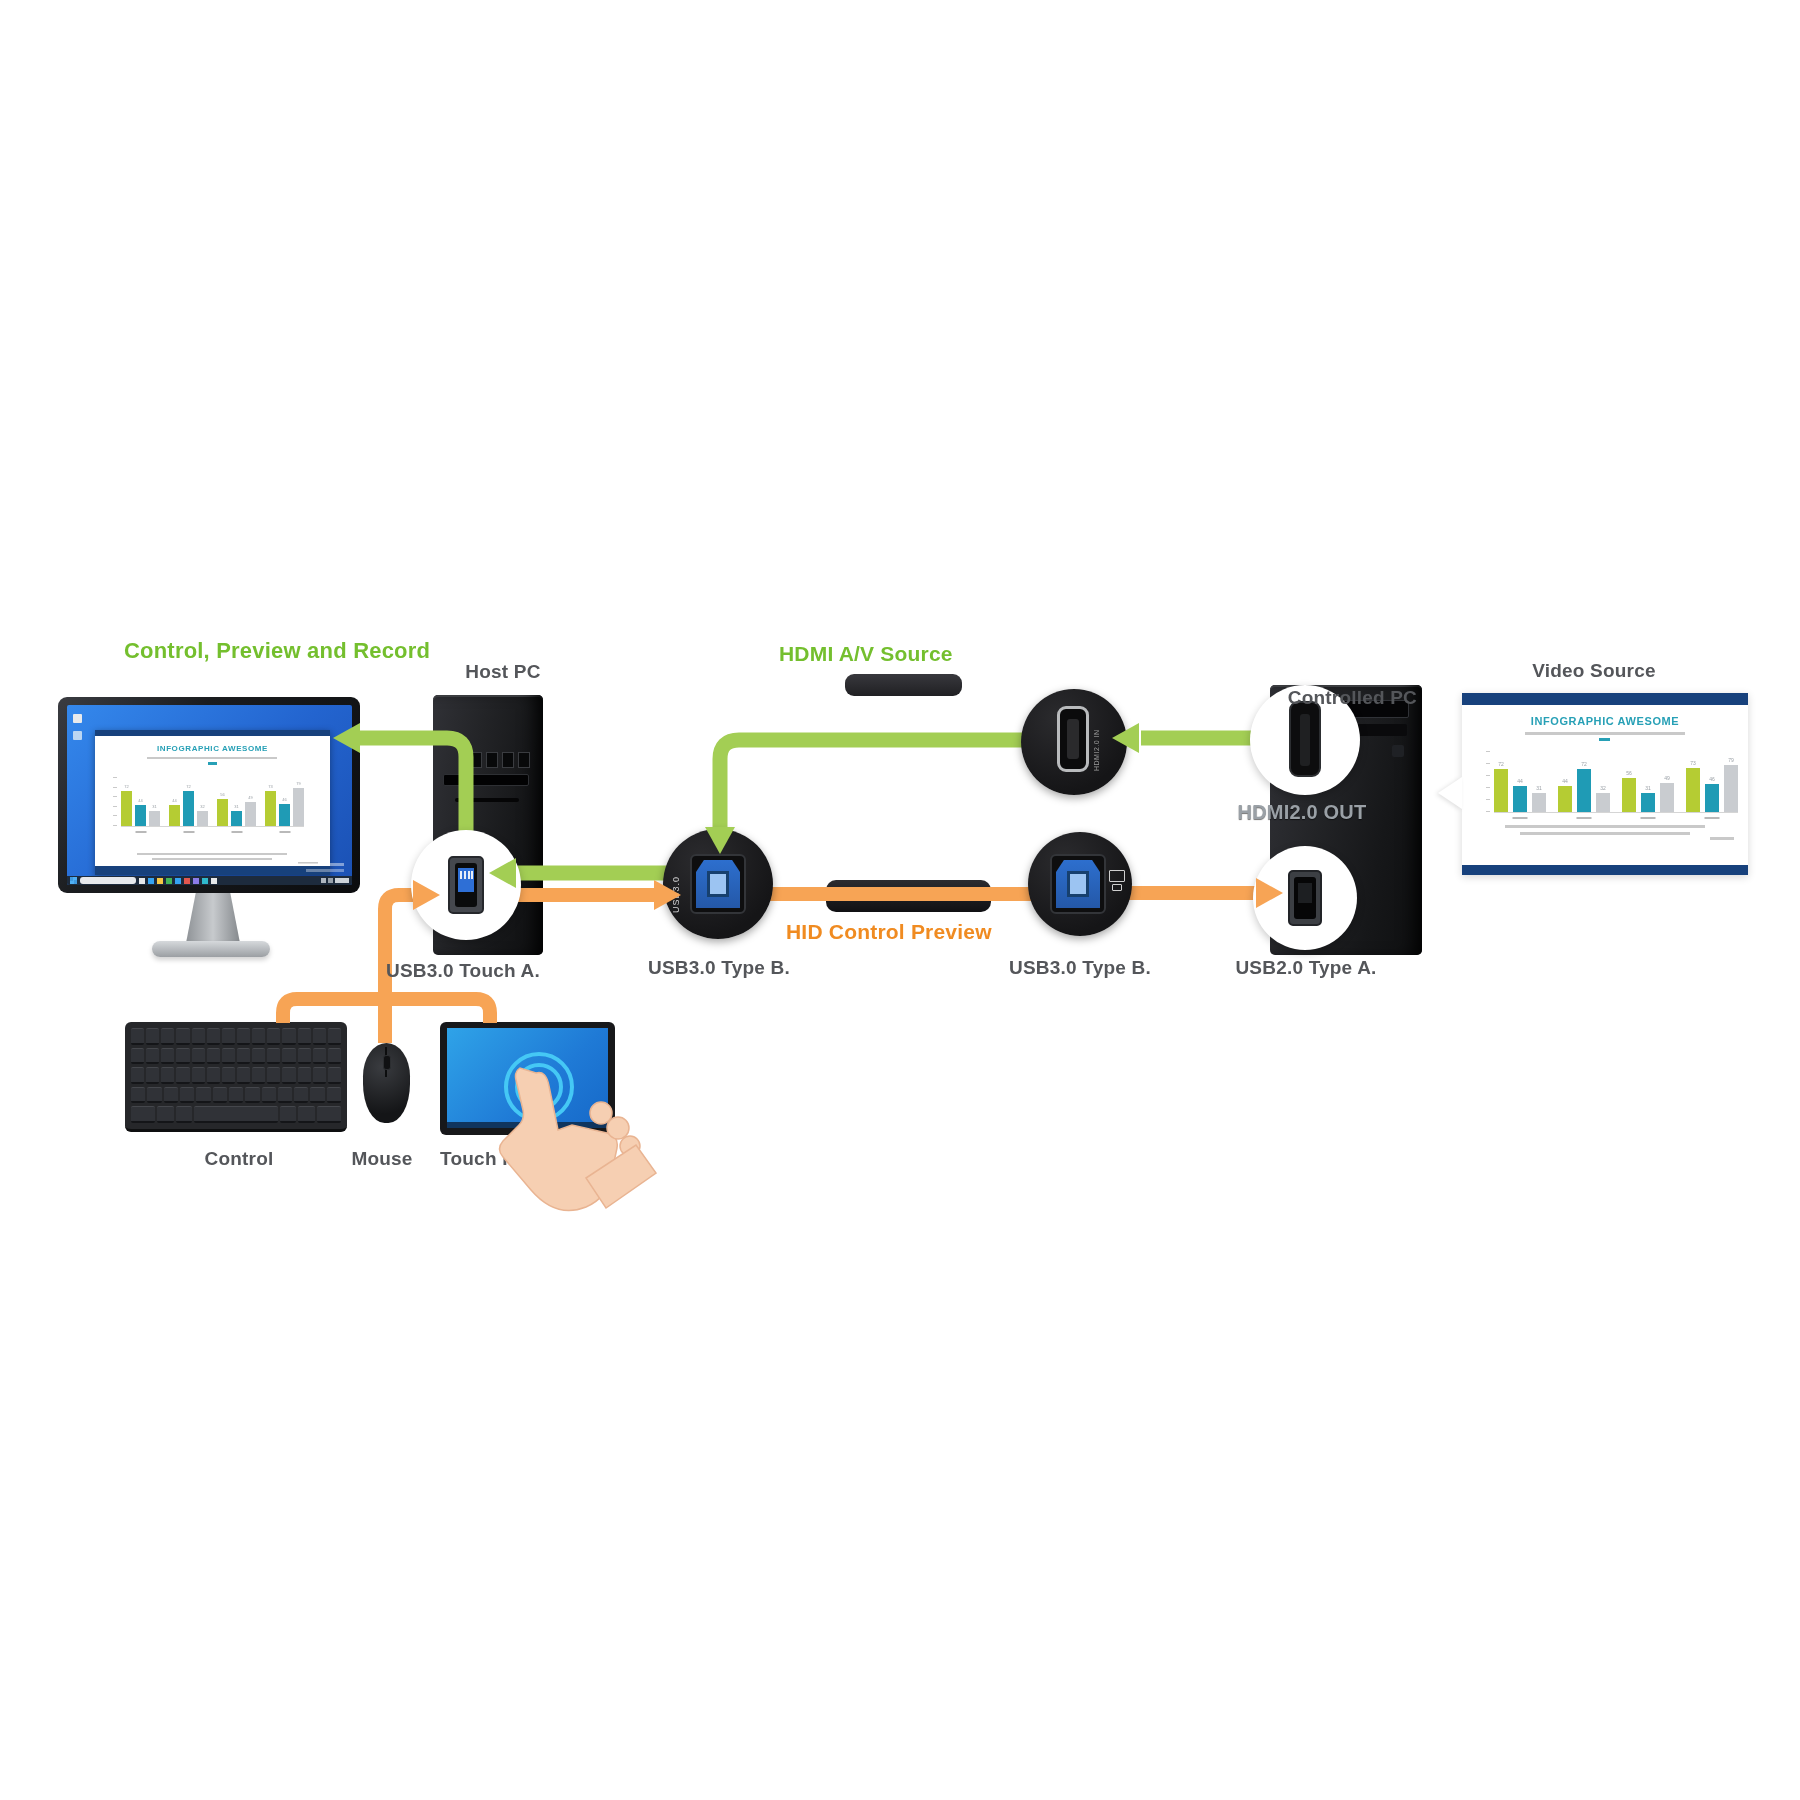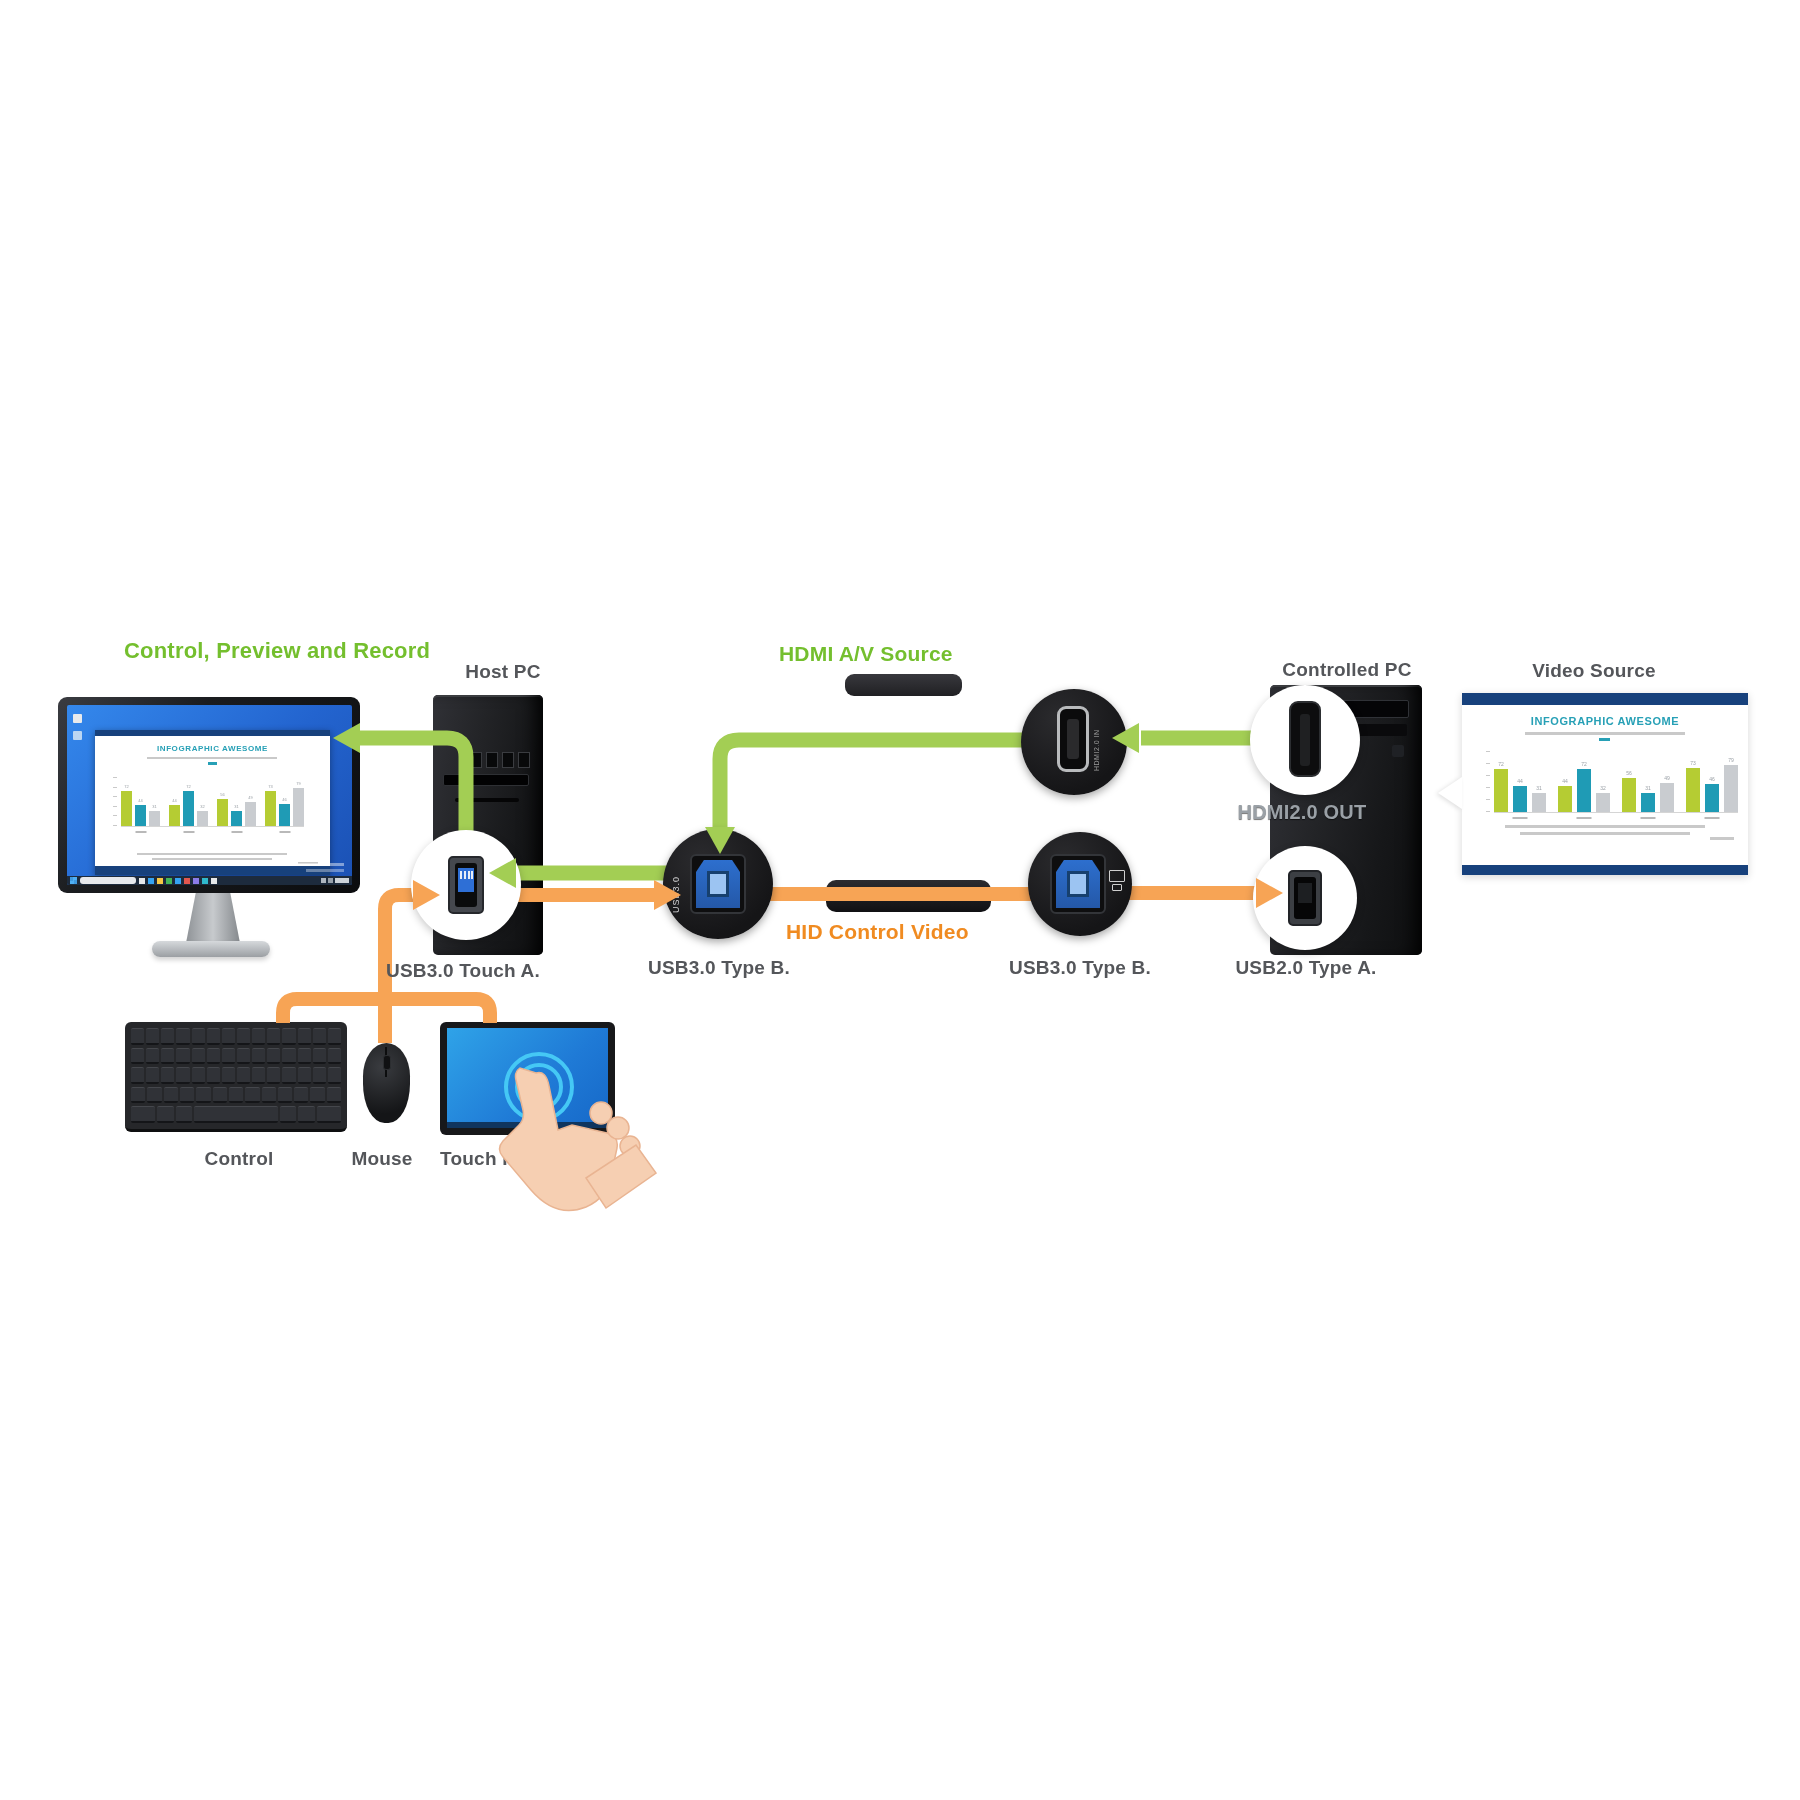--- a/index.html
+++ b/index.html
@@ -373,24 +373,24 @@
   <div class="circle-w" style="left:1253px;top:846px;width:104px;height:104px;">
     <div class="abs" style="left:35px;top:24px;width:34px;height:56px;background:#3c3f44;border:2px solid #222428;border-radius:5px;box-sizing:border-box;">
       <div class="abs" style="left:4px;top:5px;width:22px;height:42px;background:#060607;border-radius:3px;">
         <div class="abs" style="left:4px;top:6px;width:14px;height:20px;background:#1d1f22;"></div>
       </div>
     </div>
   </div>
 
   <div class="sig green" style="left:124px;top:639px;width:340px;font-size:22px;">Control, Preview and Record</div>
   <div class="sig green" style="left:779px;top:642px;width:240px;">HDMI A/V Source</div>
-  <div class="sig orange" style="left:786px;top:920px;width:240px;">HID Control Video</div>
+  <div class="sig orange" style="left:786px;top:920px;width:240px;">HID Control Preview</div>
 
   <div class="lbl" style="left:443px;top:662px;width:120px;">Host PC</div>
-  <div class="lbl" style="left:1277px;top:660px;width:140px;">Controlled PC</div>
+  <div class="lbl" style="left:1277px;top:688px;width:140px;text-align:right;">Controlled PC</div>
   <div class="lbl" style="left:1524px;top:661px;width:140px;">Video Source</div>
 
   <div class="lbl" style="left:383px;top:961px;width:160px;">USB3.0 Touch A.</div>
   <div class="lbl" style="left:639px;top:958px;width:160px;">USB3.0 Type B.</div>
   <div class="lbl" style="left:1000px;top:958px;width:160px;">USB3.0 Type B.</div>
   <div class="lbl" style="left:1226px;top:958px;width:160px;">USB2.0 Type A.</div>
   <div class="lbl" style="left:1222px;top:801px;width:160px;font-size:20px;color:#9aa0a6;text-shadow:0 1px 1px rgba(0,0,0,.55);">HDMI2.0 OUT</div>
 
   <div class="lbl" style="left:169px;top:1149px;width:140px;">Control</div>
   <div class="lbl" style="left:322px;top:1149px;width:120px;">Mouse</div>

